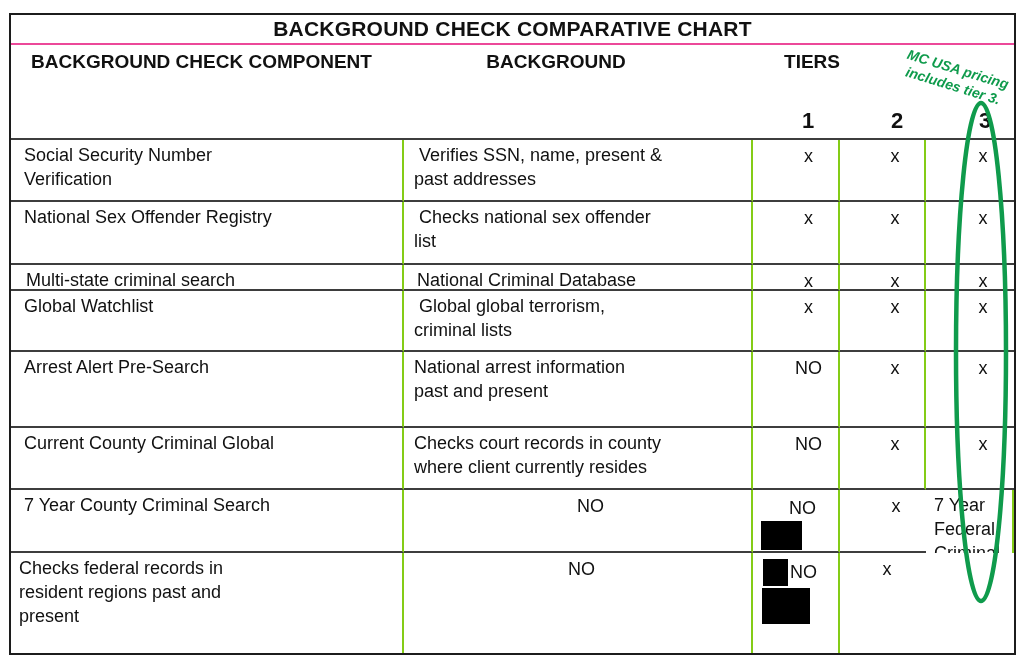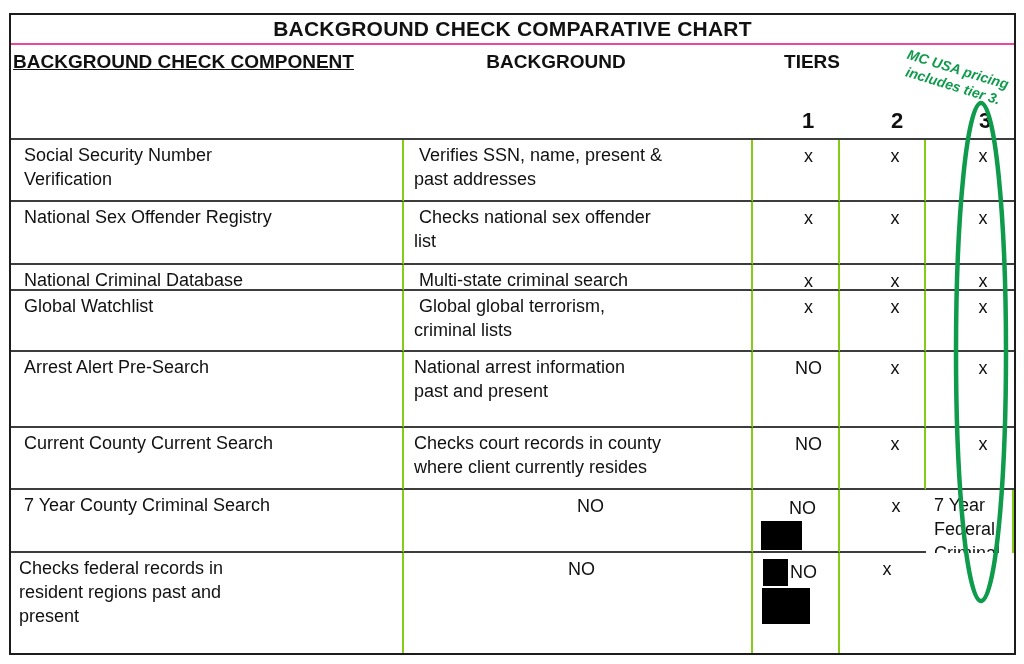--- a/index.html
+++ b/index.html
@@ -19,21 +19,21 @@
   .c { box-sizing:border-box; border-right:2px solid #84cc16; border-bottom:2px solid #3d3d3d; overflow:hidden; }
   .c.lastcol { border-right:none; }
   .c.lastrow { border-bottom:none;padding-left:8px; }
   .span-all { grid-column:1 / 6; border-right:none; }
 
   .title-cell { display:flex; align-items:center; justify-content:center;
     font-weight:bold; font-size:21px; letter-spacing:0.2px; border-bottom:2px solid #ec4899; }
 
   .header-cell { position:relative; border-bottom:2px solid #3d3d3d; }
   .h-label { position:absolute; top:6px; font-weight:bold; font-size:19px; white-space:nowrap; }
-  .h-component { left:2px;text-decoration:underline; }
+  .h-component { left:20px; }
   .h-description { left:545px; transform:translateX(-50%); }
   .h-tiers { left:801px; transform:translateX(-50%);text-align:center; }
   .tier-num { position:absolute; top:63px; transform:translateX(-50%);
     font-weight:bold; font-size:22px; }
   .n1 { left:797px; } .n2 { left:886px; } .n3 { left:974px; }
 
   .cell-text { font-size:18px; line-height:24px; white-space:pre-wrap; }
   .comp { padding:3px 8px 0 13px; }
   .desc { padding:3px 6px 0 10px; }
   .tier { font-size:18px; line-height:24px; text-align:center; padding-top:4px; padding-left:26px; }
@@ -74,41 +74,41 @@
   <div class="c tier">x</div>
   <div class="c tier lastcol">x</div>
 
   <div class="c comp cell-text">National Sex Offender Registry</div>
   <div class="c desc cell-text"> Checks national sex offender
 list</div>
   <div class="c tier">x</div>
   <div class="c tier">x</div>
   <div class="c tier lastcol">x</div>
 
+  <div class="c desc cell-text"> Multi-state criminal search</div>
   <div class="c comp cell-text">National Criminal Database</div>
-  <div class="c desc cell-text"> Multi-state criminal search</div>
   <div class="c tier">x</div>
   <div class="c tier">x</div>
   <div class="c tier lastcol">x</div>
 
   <div class="c comp cell-text">Global Watchlist</div>
   <div class="c desc cell-text"> Global global terrorism,
 criminal lists</div>
   <div class="c tier">x</div>
   <div class="c tier">x</div>
   <div class="c tier lastcol">x</div>
 
   <div class="c comp cell-text">Arrest Alert Pre-Search</div>
   <div class="c desc cell-text">National arrest information
 past and present</div>
   <div class="c tier">NO</div>
   <div class="c tier">x</div>
   <div class="c tier lastcol">x</div>
 
-  <div class="c comp cell-text">Current County Current Search</div>
+  <div class="c comp cell-text">Current County Criminal Global</div>
   <div class="c desc cell-text">Checks court records in county
 where client currently resides</div>
   <div class="c tier">NO</div>
   <div class="c tier">x</div>
   <div class="c tier lastcol">x</div>
 
   <div class="c comp cell-text">7 Year County Criminal Search</div>
   <div class="c tier">NO</div>
   <div class="c tier tier2-redacted">
     <span class="no-abs" style="left:36px; top:7px;">NO</span>

